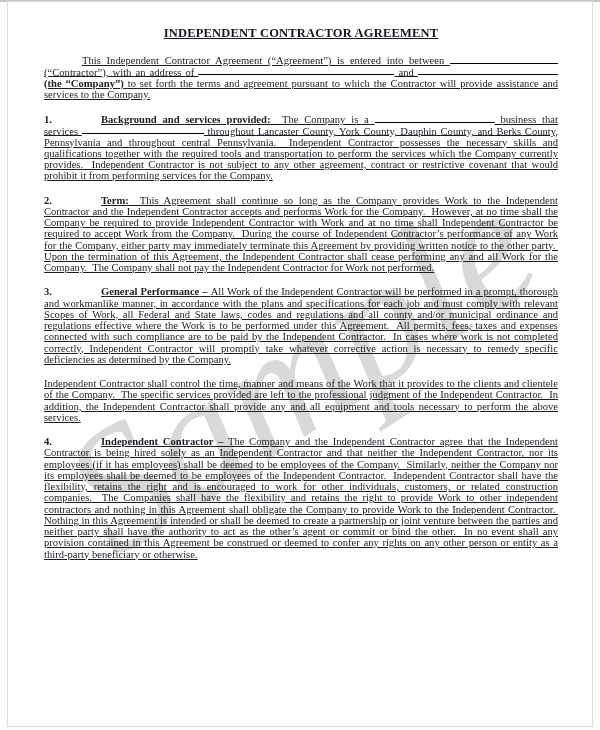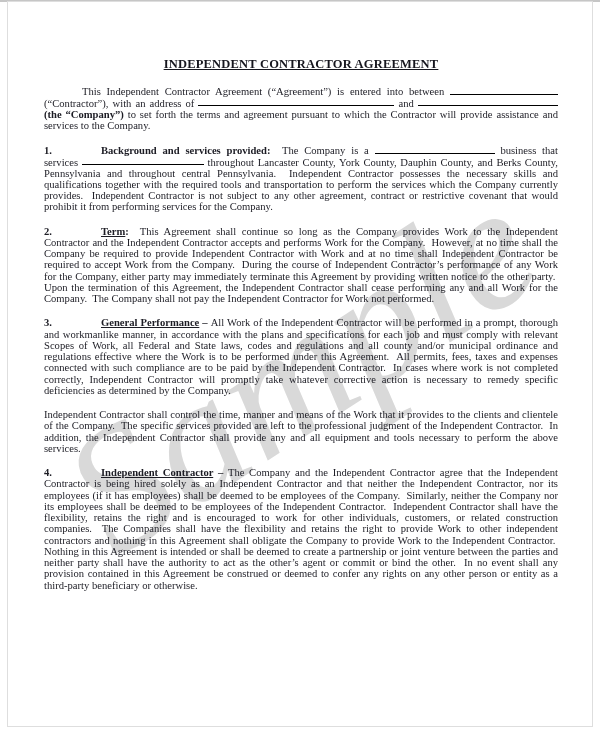--- a/index.html
+++ b/index.html
@@ -33,38 +33,39 @@
     font-size: 175px;
     color: #d9d9d9;
     white-space: nowrap;
     z-index: 0;
     user-select: none;
     pointer-events: none;
   }
   .content {
     position: relative;
     z-index: 1;
-    padding: 55px 34px 0 36px;
+    padding: 24px 34px 0 36px;
     color: #1c1c24;
   }
   .doc-title {
     margin: 0 0 13px 0;
     text-align: center;
     font-size: 12.5px;
     font-weight: bold;
     letter-spacing: 0.2px;
     text-decoration: underline;
     color: #16161e;
   }
   .para {
     margin: 0 0 13px 0;
     font-size: 10.6px;
     line-height: 11.25px;
     text-align: justify;
     color: #1c1c24;
+    text-decoration: underline;
   }
   .para.indent { text-indent: 38px; }
   .para .num {
     display: inline-block;
     width: 57px;
     font-weight: bold;
     text-indent: 0;
   }
   .para .b { font-weight: bold; }
   .para .u { text-decoration: underline; }

